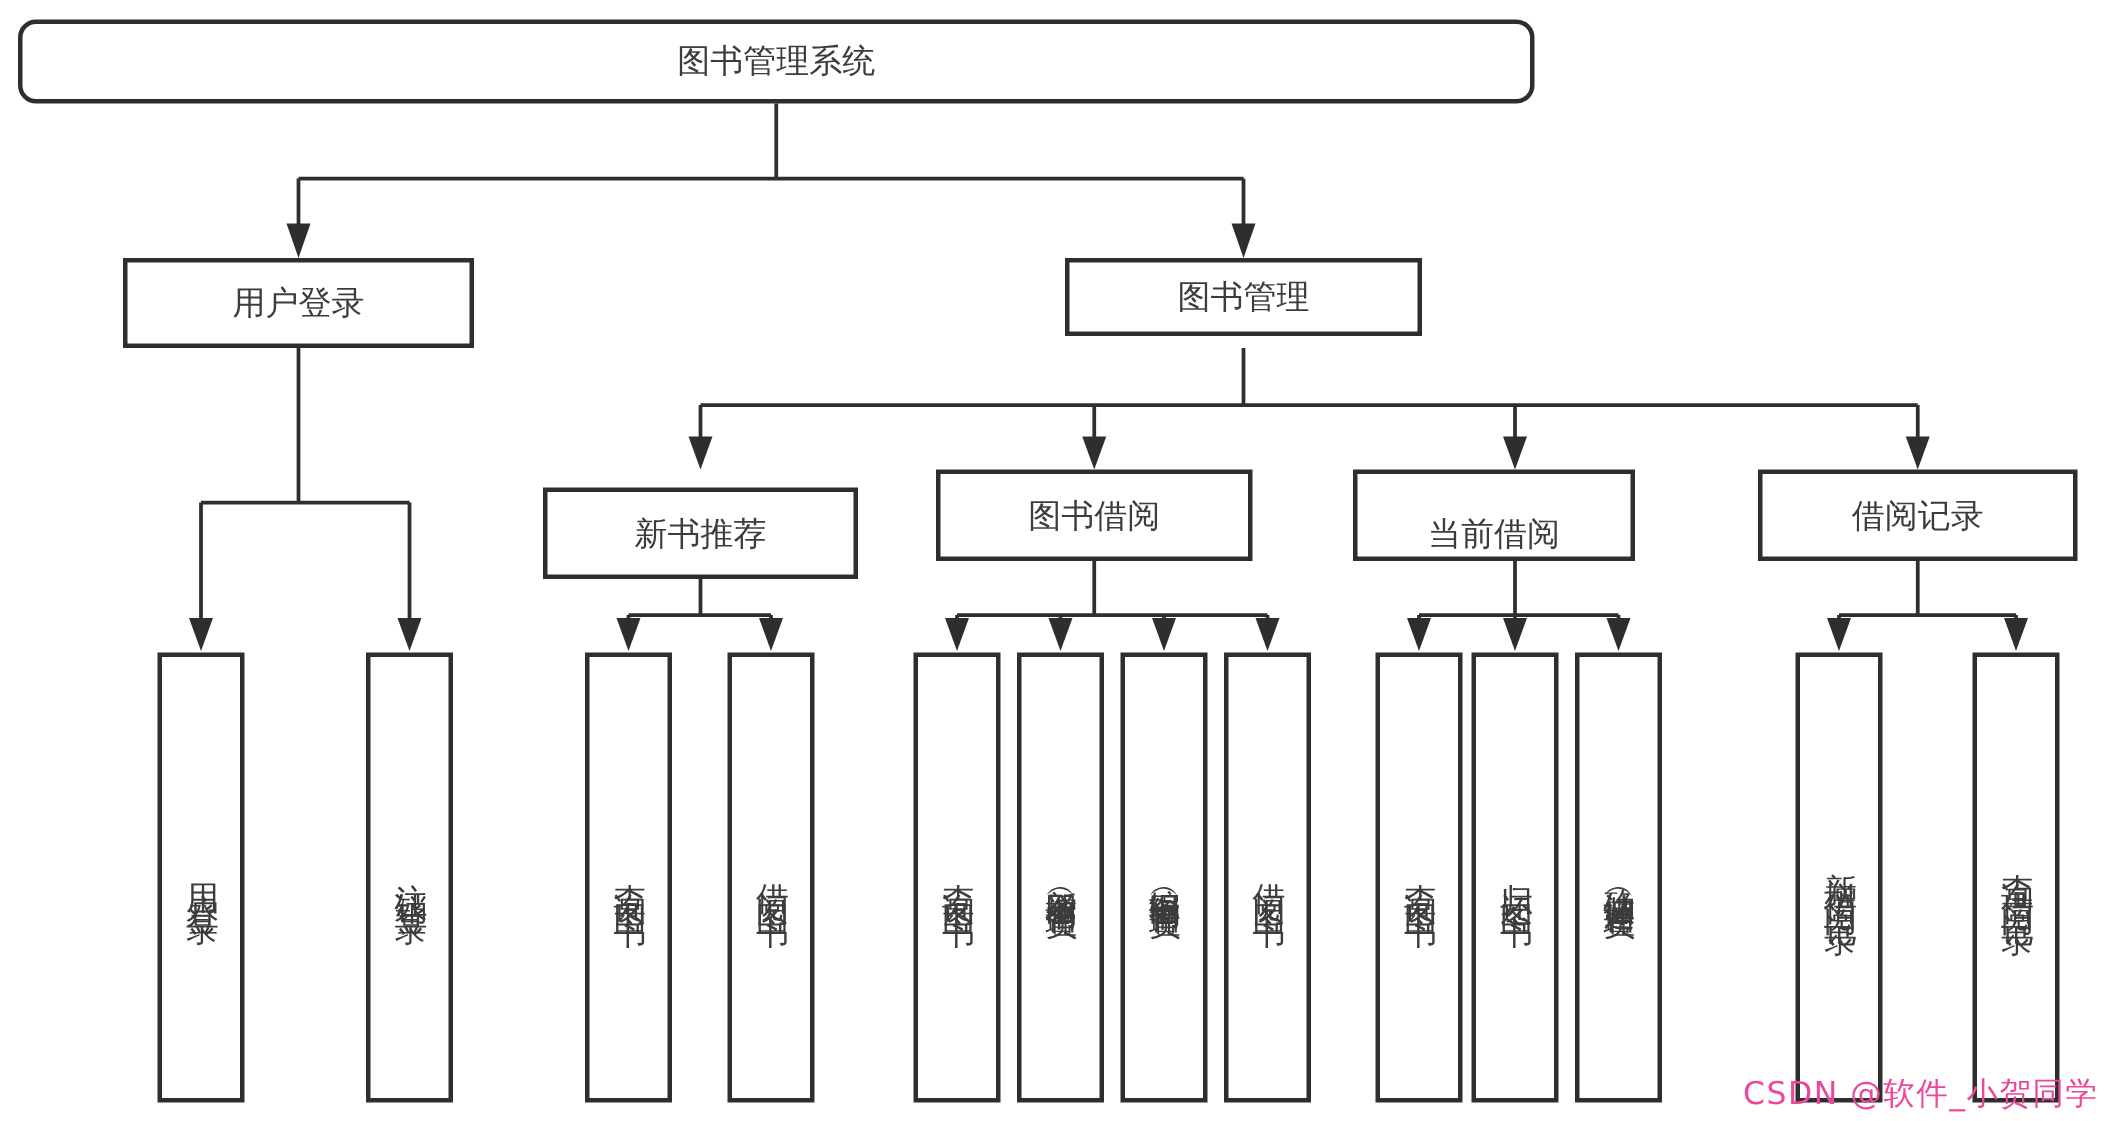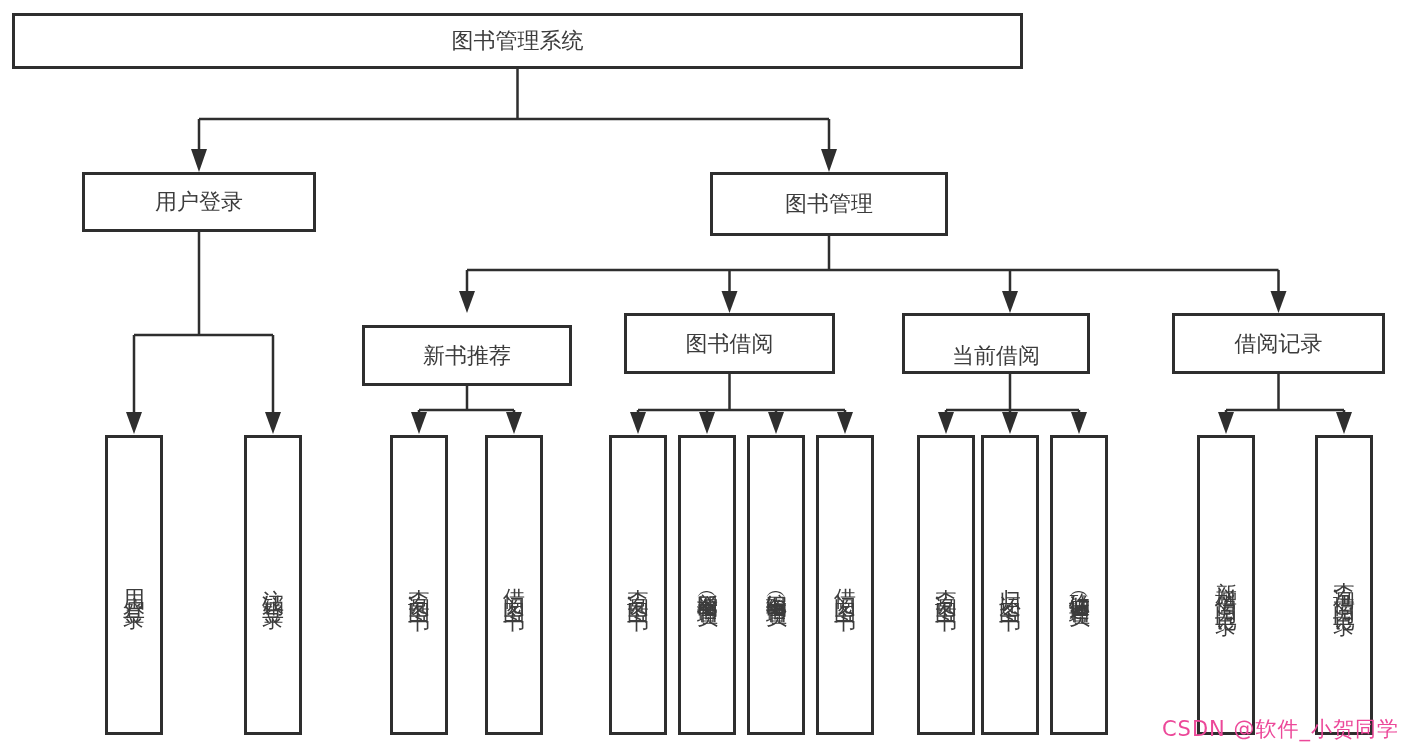--- a/index.html
+++ b/index.html
@@ -32,23 +32,23 @@
   .vtext.tight{letter-spacing:2px;font-size:21px;}
   .watermark{
     position:absolute;
     right:6px;bottom:4px;
     color:#ec4899;
     font-size:21px;
     letter-spacing:1px;
     white-space:nowrap;
   }
   
-  .n-root{left:12px;top:13px;width:1011px;height:56px;}
+  .n-root{left:12px;top:13px;width:1011px;height:56px;border-radius:12px;}
   .n-user{left:82px;top:172px;width:234px;height:60px;}
-  .n-mgmt{left:710px;top:172px;width:238px;height:64px;}
+  .n-mgmt{left:710px;top:172px;width:238px;height:52px;}
   .n-new {left:362px;top:313px;width:210px;height:61px;margin-top:12px;}
   .n-bor {left:624px;top:313px;width:211px;height:61px;}
   .n-cur {left:902px;top:313px;width:188px;height:61px;align-items:flex-end;}
   .n-rec {left:1172px;top:313px;width:213px;height:61px;}
   
   .l-u1{left:105px;} .l-u2{left:244px;}
   .l-n1{left:390px;} .l-n2{left:485px;}
   .l-b1{left:609px;} .l-b2{left:678px;} .l-b3{left:747px;} .l-b4{left:816px;}
   .l-c1{left:917px;} .l-c2{left:981px;} .l-c3{left:1050px;}
   .l-r1{left:1197px;} .l-r2{left:1315px;}

